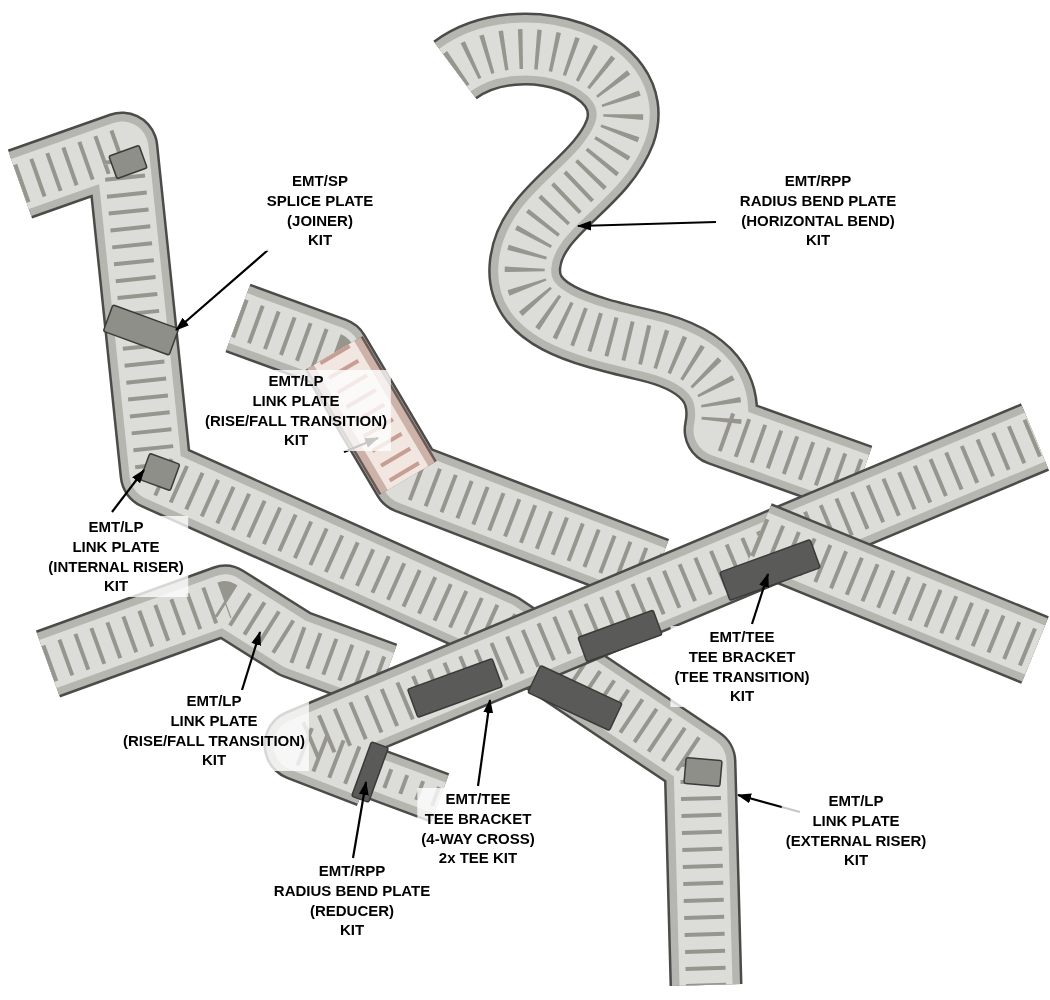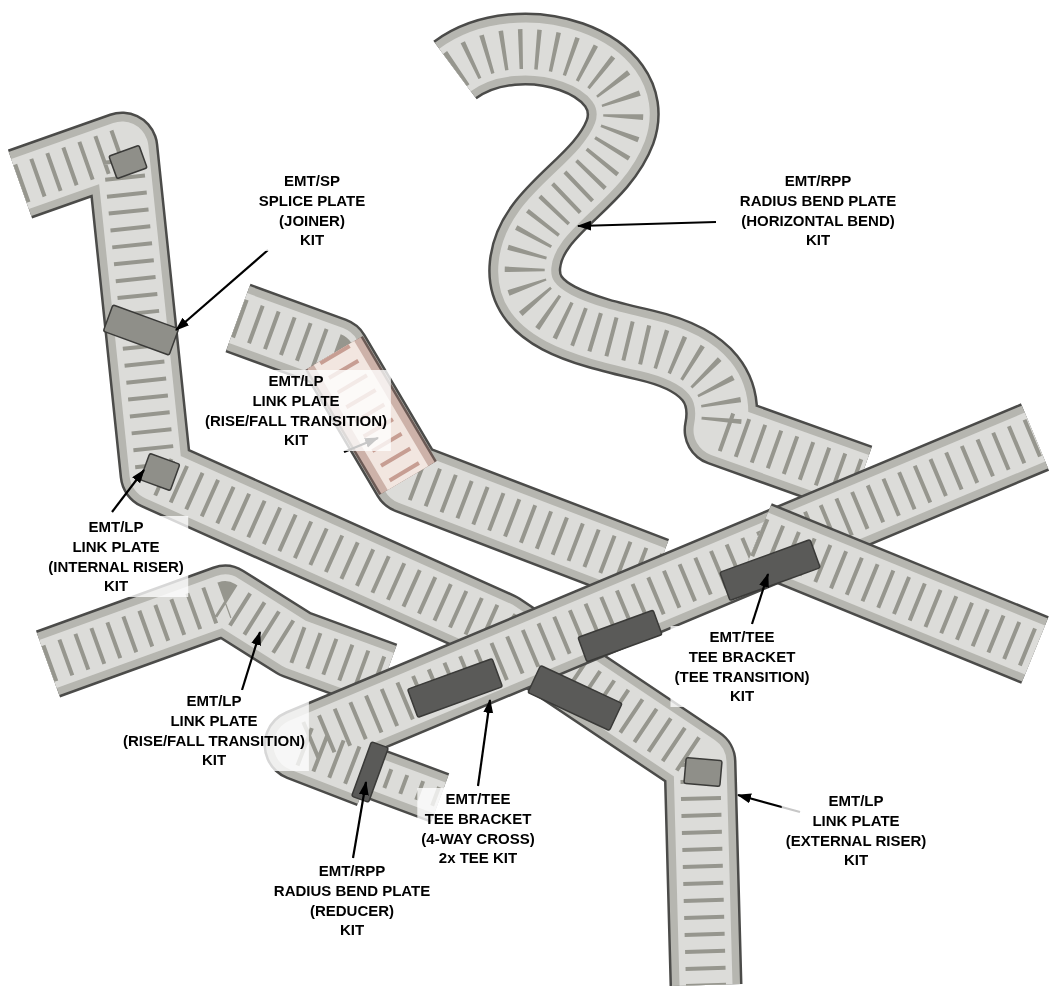--- a/index.html
+++ b/index.html
@@ -93,21 +93,21 @@
       <line x1="344" y1="452" x2="378" y2="438" marker-end="url(#ah)"></line>
       <line x1="112" y1="512" x2="144" y2="470" marker-end="url(#ah)"></line>
       <line x1="752" y1="624" x2="768" y2="574" marker-end="url(#ah)"></line>
       <line x1="242" y1="690" x2="260" y2="632" marker-end="url(#ah)"></line>
       <line x1="478" y1="786" x2="490" y2="700" marker-end="url(#ah)"></line>
       <line x1="353" y1="858" x2="366" y2="782" marker-end="url(#ah)"></line>
       <line x1="800" y1="812" x2="738" y2="795" marker-end="url(#ah)"></line>
     </g>
   </svg>
 
-  <div class="label" style="left:312px;top:170px">EMT/SP
+  <div class="label" style="left:320px;top:170px">EMT/SP
 SPLICE PLATE
 (JOINER)
 KIT</div>
   <div class="label" style="left:818px;top:170px">EMT/RPP
 RADIUS BEND PLATE
 (HORIZONTAL BEND)
 KIT</div>
   <div class="label" style="left:296px;top:370px">EMT/LP
 LINK PLATE
 (RISE/FALL TRANSITION)

